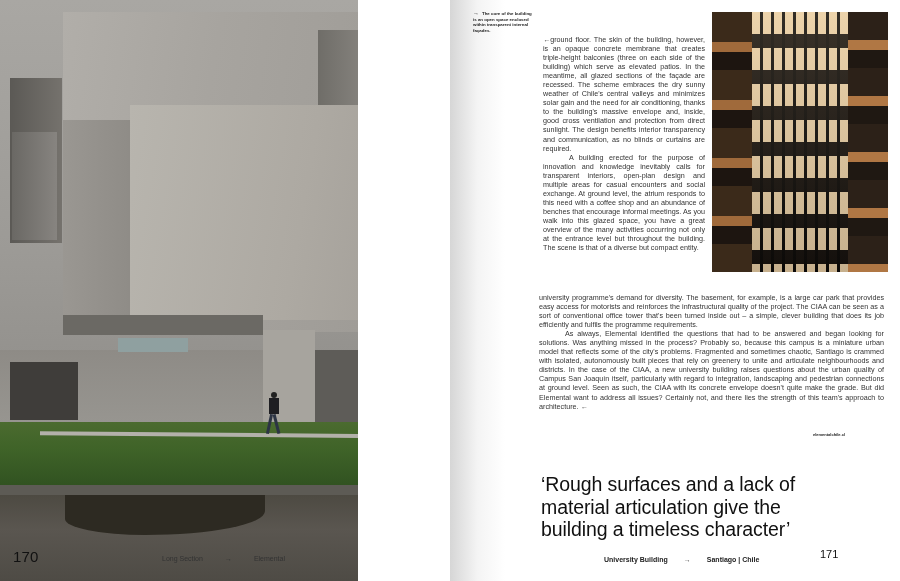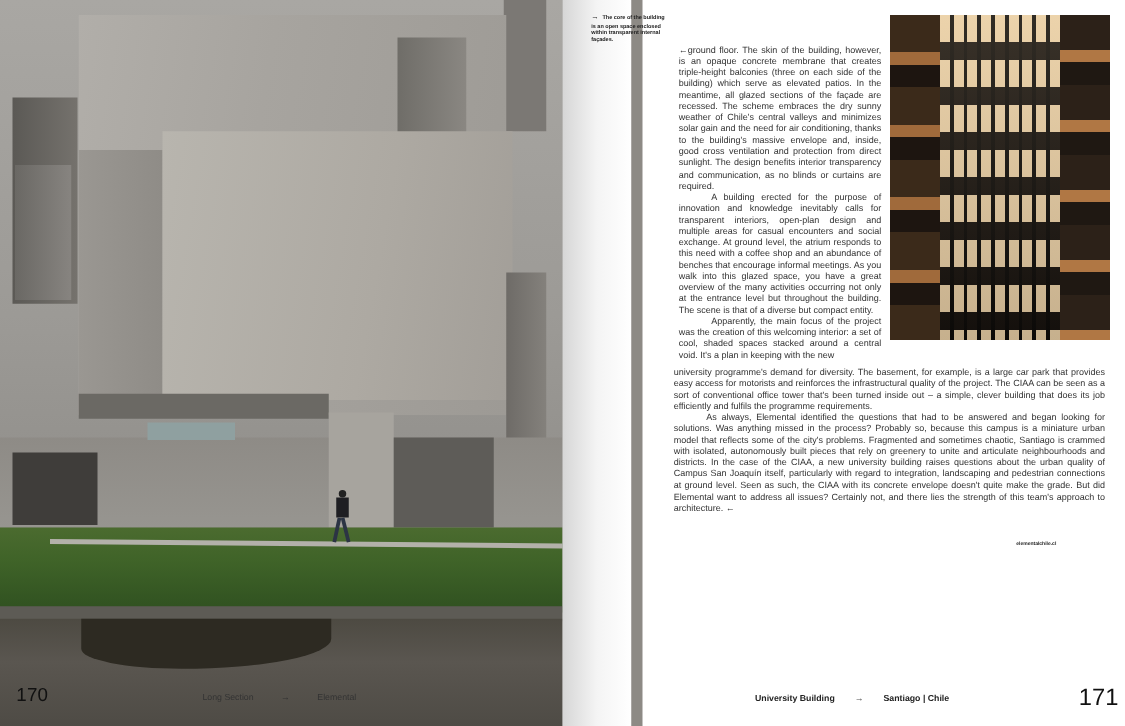--- a/index.html
+++ b/index.html
@@ -1,19 +1,19 @@
 <!DOCTYPE html>
 <html><head>
 <meta charset="utf-8">
 <style>
   html, body { margin:0; padding:0; }
   body { width:900px; height:581px; overflow:hidden; background:#fff; font-family:"Liberation Sans", sans-serif; position:relative; }
   .spread { position:absolute; left:0; top:0; width:900px; height:581px; }
   
-  .left-page { position:absolute; left:0; top:0; width:514px; height:581px; overflow:hidden; background:#8d8a85; }
+  .left-page { position:absolute; left:0; top:0; width:358px; height:581px; overflow:hidden; background:#8d8a85; }
   .bldg { position:absolute; }
   .sky-wall { left:0; top:0; width:450px; height:420px; background:linear-gradient(180deg,#a9a7a3 0%,#9c9a96 60%,#8f8d89 100%); }
   .block-a { left:63px; top:12px; width:342px; height:320px; background:linear-gradient(100deg,#b1aea9 0%,#a7a49f 40%,#9d9a95 100%); }
   .block-b { left:130px; top:105px; width:280px; height:215px; background:linear-gradient(100deg,#b8b5ae 0%,#ada9a2 60%,#a29e98 100%); }
   .block-side { left:63px; top:120px; width:67px; height:210px; background:linear-gradient(90deg,#9a9792,#8f8c87); }
   .win1 { left:10px; top:78px; width:52px; height:165px; background:linear-gradient(90deg,#5b5955,#75726d); }
   .win1-in { left:12px; top:132px; width:45px; height:108px; background:linear-gradient(90deg,#6a6864,#878480); }
   .win2 { left:318px; top:30px; width:55px; height:160px; background:linear-gradient(90deg,#6f6d68,#8a8782); }
   .win3 { left:403px; top:0; width:34px; height:105px; background:#7b7874; }
   .win4 { left:405px; top:218px; width:32px; height:135px; background:linear-gradient(90deg,#6e6b67,#84817c); }
@@ -58,21 +58,21 @@
   }
   .atrium .core-glow { position:absolute; left:40px; top:0; width:96px; height:260px; background:linear-gradient(180deg, rgba(255,235,200,0.15), rgba(0,0,0,0.15)); }
   .atrium .side-l { position:absolute; left:0; top:0; width:40px; height:260px;
      background: repeating-linear-gradient(180deg, #3b2a1a 0 30px, #a06a3b 30px 40px, #1d1510 40px 58px); }
   .atrium .side-r { position:absolute; right:0; top:0; width:40px; height:260px;
      background: repeating-linear-gradient(180deg, #2c2118 0 28px, #b07744 28px 38px, #1f1812 38px 56px); }
 
   .pull-quote { position:absolute; left:541px; top:473px; width:300px; font-size:19.5px; line-height:22.5px; font-weight:normal; color:#111; letter-spacing:-0.1px; }
   .footer-right { position:absolute; left:604px; top:556px; font-size:7px; font-weight:bold; color:#222; display:flex; gap:16px; align-items:center; }
   .footer-right .arrow { font-weight:normal; color:#555; }
-  .page-num-right { position:absolute; left:863px; top:548px; font-size:19px; color:#111; }
+  .page-num-right { position:absolute; left:820px; top:548px; font-size:11px; color:#111; }
 </style>
 </head>
 <body>
 
 <div class="spread">
 
   <div class="left-page">
     <div class="bldg sky-wall"></div>
     <div class="bldg win3"></div>
     <div class="bldg block-a"></div>
@@ -110,37 +110,37 @@
 
   <div class="gutter"></div>
 
   <div class="caption">
     <span class="arr">→</span><span>The core of the building is an open space enclosed within transparent internal façades.</span>
   </div>
 
   <div class="body-text col-narrow">
     <p>←ground floor. The skin of the building, however, is an opaque concrete membrane that creates triple-height balconies (three on each side of the building) which serve as elevated patios. In the meantime, all glazed sections of the façade are recessed. The scheme embraces the dry sunny weather of Chile's central valleys and minimizes solar gain and the need for air conditioning, thanks to the building's massive envelope and, inside, good cross ventilation and protection from direct sunlight. The design benefits interior transparency and communication, as no blinds or curtains are required.</p>
     <p class="indent">A building erected for the purpose of innovation and knowledge inevitably calls for transparent interiors, open-plan design and multiple areas for casual encounters and social exchange. At ground level, the atrium responds to this need with a coffee shop and an abundance of benches that encourage informal meetings. As you walk into this glazed space, you have a great overview of the many activities occurring not only at the entrance level but throughout the building. The scene is that of a diverse but compact entity.</p>
-    <p class="indent">Apparently, the main focus of the project was the creation of this welcoming interior: a set of cool, shaded spaces stacked around a central void. It's a plan in keeping with the new</p>
   </div>
 
   <div class="atrium">
     <div class="side-l"></div>
     <div class="core"></div>
     <div class="core-glow"></div>
     <div class="side-r"></div>
   </div>
 
   <div class="body-text col-wide">
     <p>university programme's demand for diversity. The basement, for example, is a large car park that provides easy access for motorists and reinforces the infrastructural quality of the project. The CIAA can be seen as a sort of conventional office tower that's been turned inside out – a simple, clever building that does its job efficiently and fulfils the programme requirements.</p>
     <p class="indent">As always, Elemental identified the questions that had to be answered and began looking for solutions. Was anything missed in the process? Probably so, because this campus is a miniature urban model that reflects some of the city's problems. Fragmented and sometimes chaotic, Santiago is crammed with isolated, autonomously built pieces that rely on greenery to unite and articulate neighbourhoods and districts. In the case of the CIAA, a new university building raises questions about the urban quality of Campus San Joaquín itself, particularly with regard to integration, landscaping and pedestrian connections at ground level. Seen as such, the CIAA with its concrete envelope doesn't quite make the grade. But did Elemental want to address all issues? Certainly not, and there lies the strength of this team's approach to architecture. ←</p>
   </div>
 
   <div class="credit">elementalchile.cl</div>
 
+  <div class="pull-quote">‘Rough surfaces and a lack of material articulation give the building a timeless character’</div>
 
   <div class="footer-right">
     <span>University Building</span>
     <span class="arrow">→</span>
     <span>Santiago | Chile</span>
   </div>
   <div class="page-num-right">171</div>
 </div>
 
 </body></html>

